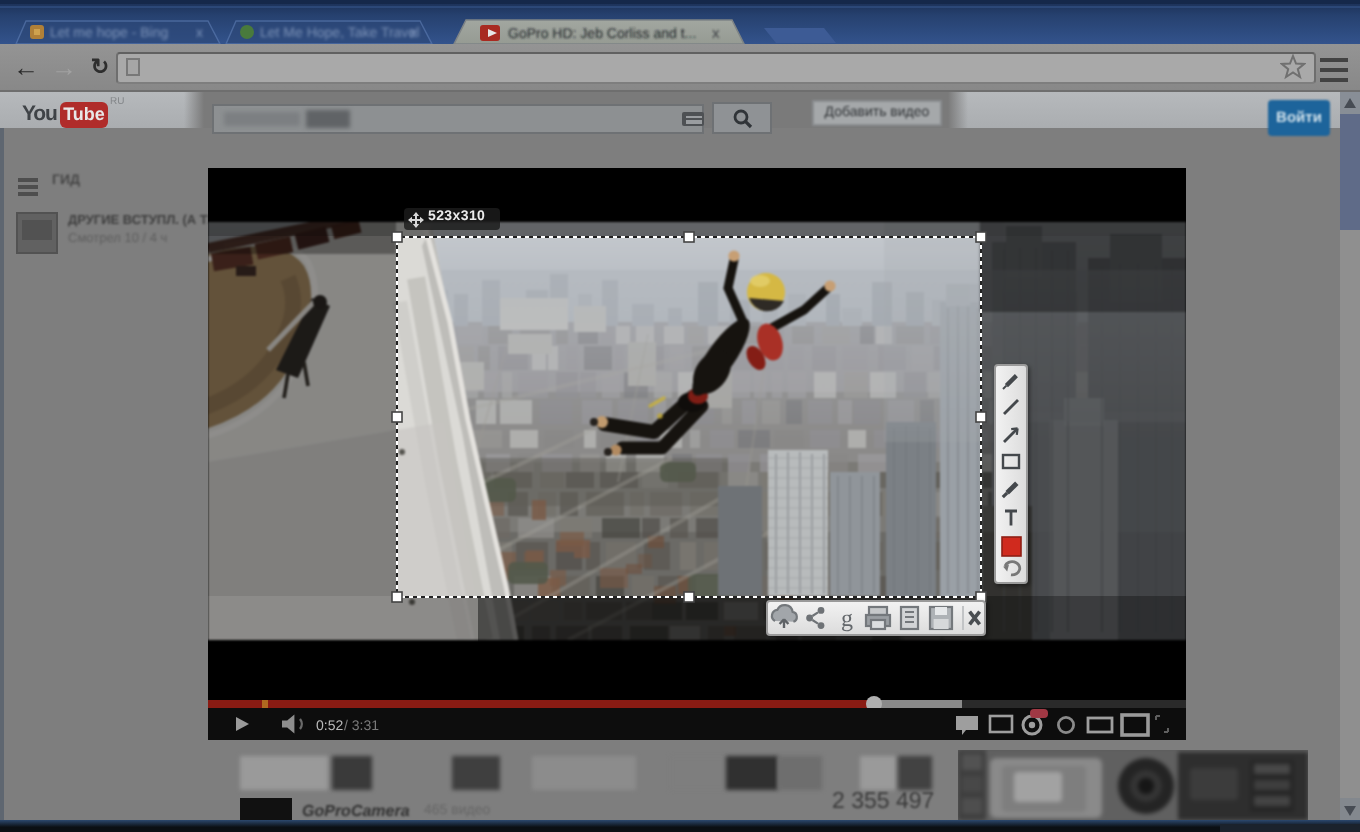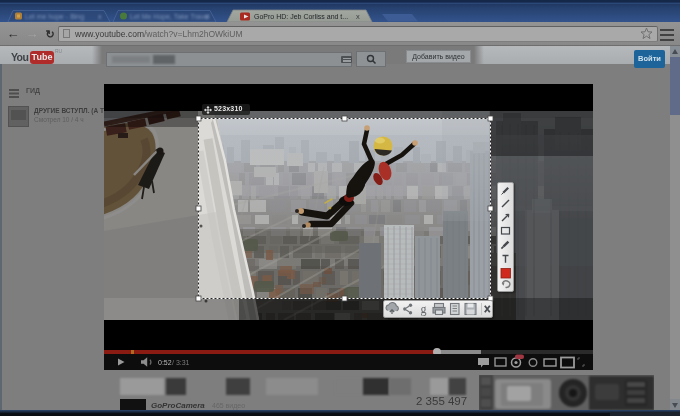--- a/index.html
+++ b/index.html
@@ -58,21 +58,20 @@
 <div class="abs" style="left:0;top:22px;width:680px;height:24px;background:linear-gradient(#949494,#888888);border-bottom:1px solid #6e6e6e;"></div>
 
 <div class="abs" style="left:5px;top:26px;width:16px;height:16px;color:#2a2a2a;font-size:13px;font-weight:bold;line-height:16px;text-align:center;">←</div>
 
 <div class="abs" style="left:24px;top:26px;width:16px;height:16px;color:#a2a2a2;font-size:13px;font-weight:bold;line-height:16px;text-align:center;">→</div>
 
 <div class="abs" style="left:42px;top:26px;width:16px;height:16px;color:#2e2e2e;font-size:11px;font-weight:bold;line-height:16px;text-align:center;">↻</div>
 
 <div class="abs" style="left:58px;top:26px;width:600px;height:16px;background:#a9a9a9;border:1px solid #6e6e6e;border-top-color:#616161;border-bottom-color:#7e7e7e;border-radius:2px;"></div>
 <div class="abs" style="left:63px;top:29px;width:7px;height:9px;background:#a6a6a6;border:1px solid #787878;"></div>
-<div class="abs blur05" style="left:75px;top:29px;color:#3a3a3a;font-size:8.5px;white-space:nowrap;">www.youtube.com<span style="color:#5e5e5e;">/watch?v=Lhm2hOWkiUM</span></div>
 
 <svg class="abs" style="left:640px;top:27px;" width="13" height="13" viewBox="0 0 13 13">
       <path d="M6.5,1 L8,4.8 L12,5 L8.9,7.6 L10,11.5 L6.5,9.2 L3,11.5 L4.1,7.6 L1,5 L5,4.8 Z" fill="none" stroke="#707070" stroke-width="1"></path>
     </svg>
 
 <div class="abs" style="left:660px;top:28.5px;width:14px;height:2.5px;background:#424242;box-shadow:0 5px 0 #424242, 0 10px 0 #424242;"></div>
 
 <div class="abs" style="left:0;top:46px;width:680px;height:364px;background:#7e7e7e;"></div>
 <div class="abs" style="left:0;top:46px;width:2px;height:364px;background:#5e6670;"></div>
 

